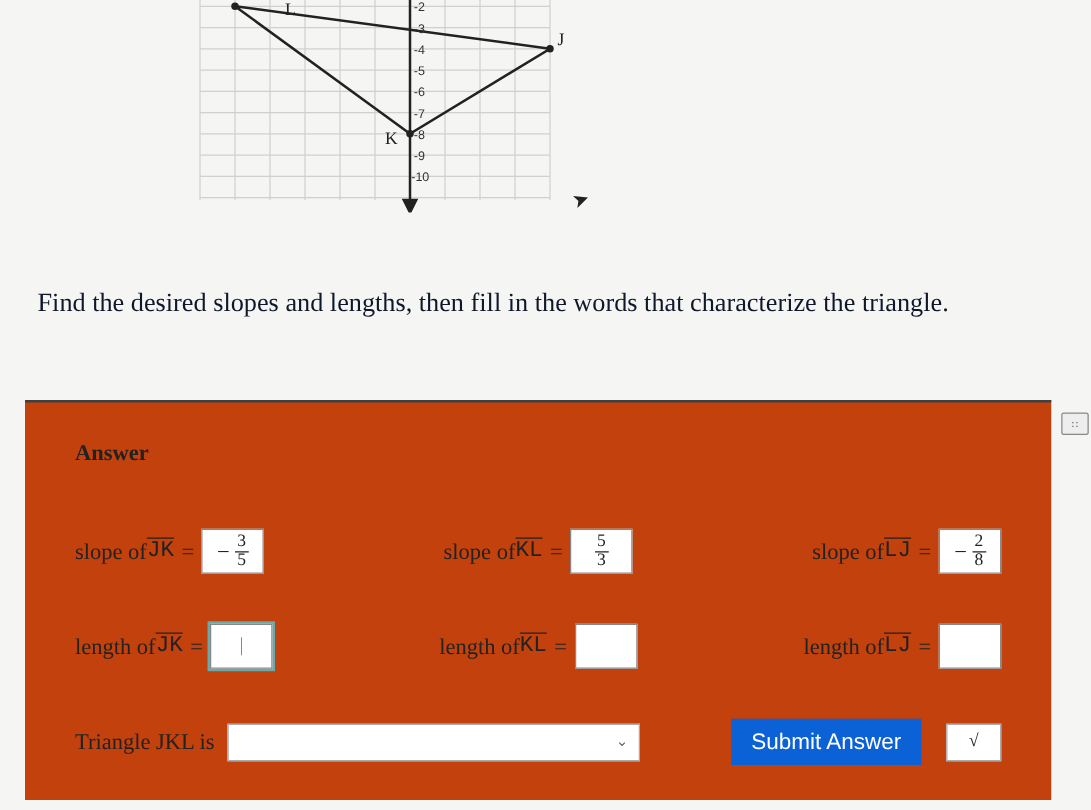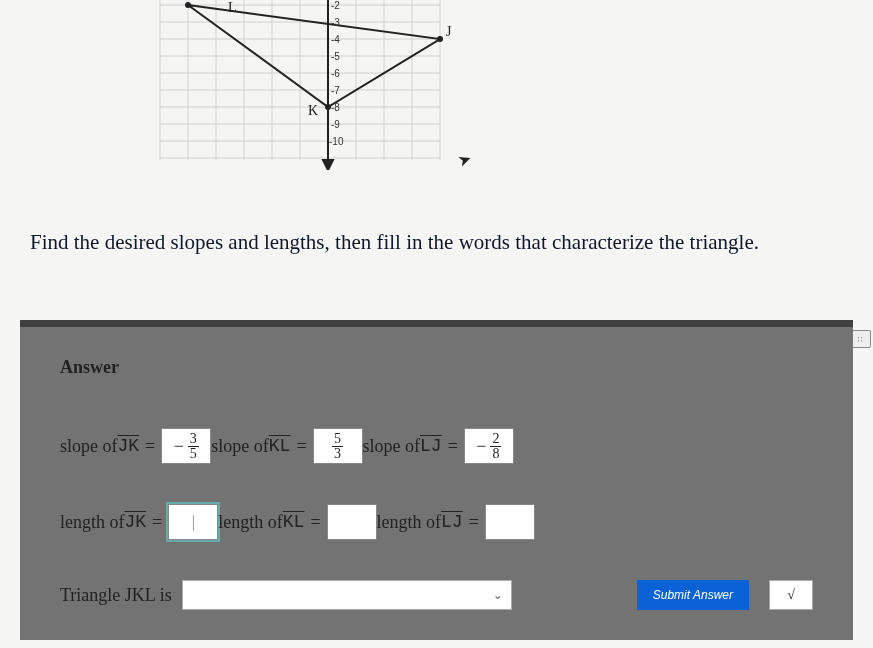--- a/index.html
+++ b/index.html
@@ -24,32 +24,32 @@
   left: 30px;
   right: 30px;
   font-size: 21px;
   font-family: Georgia, serif;
   color: #0f172a;
 }
 .answer-panel {
   position: absolute;
   top: 320px;
   left: 20px;
-  right: 20px;
+  right: 32px;
   height: 320px;
-  background: #737373;
-  border-top: 7px solid #404040;
+  background: #c2410c;
+  border-top: 2px solid #404040;
   padding: 30px 40px 20px 40px;
 }
 .answer-header {
   font-weight: bold;
   font-size: 18px;
   margin-bottom: 50px;
 }
-.row { display: flex; align-items: center; margin-bottom: 40px; }
+.row { display: flex; justify-content: space-between; align-items: center; margin-bottom: 40px; }
 .cell { display: flex; align-items: center; font-size: 18px; white-space: nowrap; }
 .cell .overline { text-decoration: overline; font-family: Liberation Mono, monospace; }
 .eq { margin: 0 6px; }
 .input-box {
   border: 1px solid #888;
   background: #fff;
   min-width: 50px;
   height: 36px;
   display: inline-flex;
   align-items: center;
@@ -78,25 +78,24 @@
   justify-content: flex-end;
   padding: 0 8px;
   font-size: 14px;
   color: #666;
 }
 .chev { font-size: 12px; }
 .submit-btn {
   background: #0b62d6;
   color: #fff;
   font-family: Arial, sans-serif;
-  font-size: 12px;
+  font-size: 18px;
   border: none;
   padding: 8px 16px;
   cursor: pointer;
-  font-style: italic;
 }
 .sqrt-box {
   border: 1px solid #aaa;
   background: #fff;
   width: 44px;
   height: 30px;
   display: inline-flex;
   align-items: center;
   justify-content: center;
   font-size: 14px;

